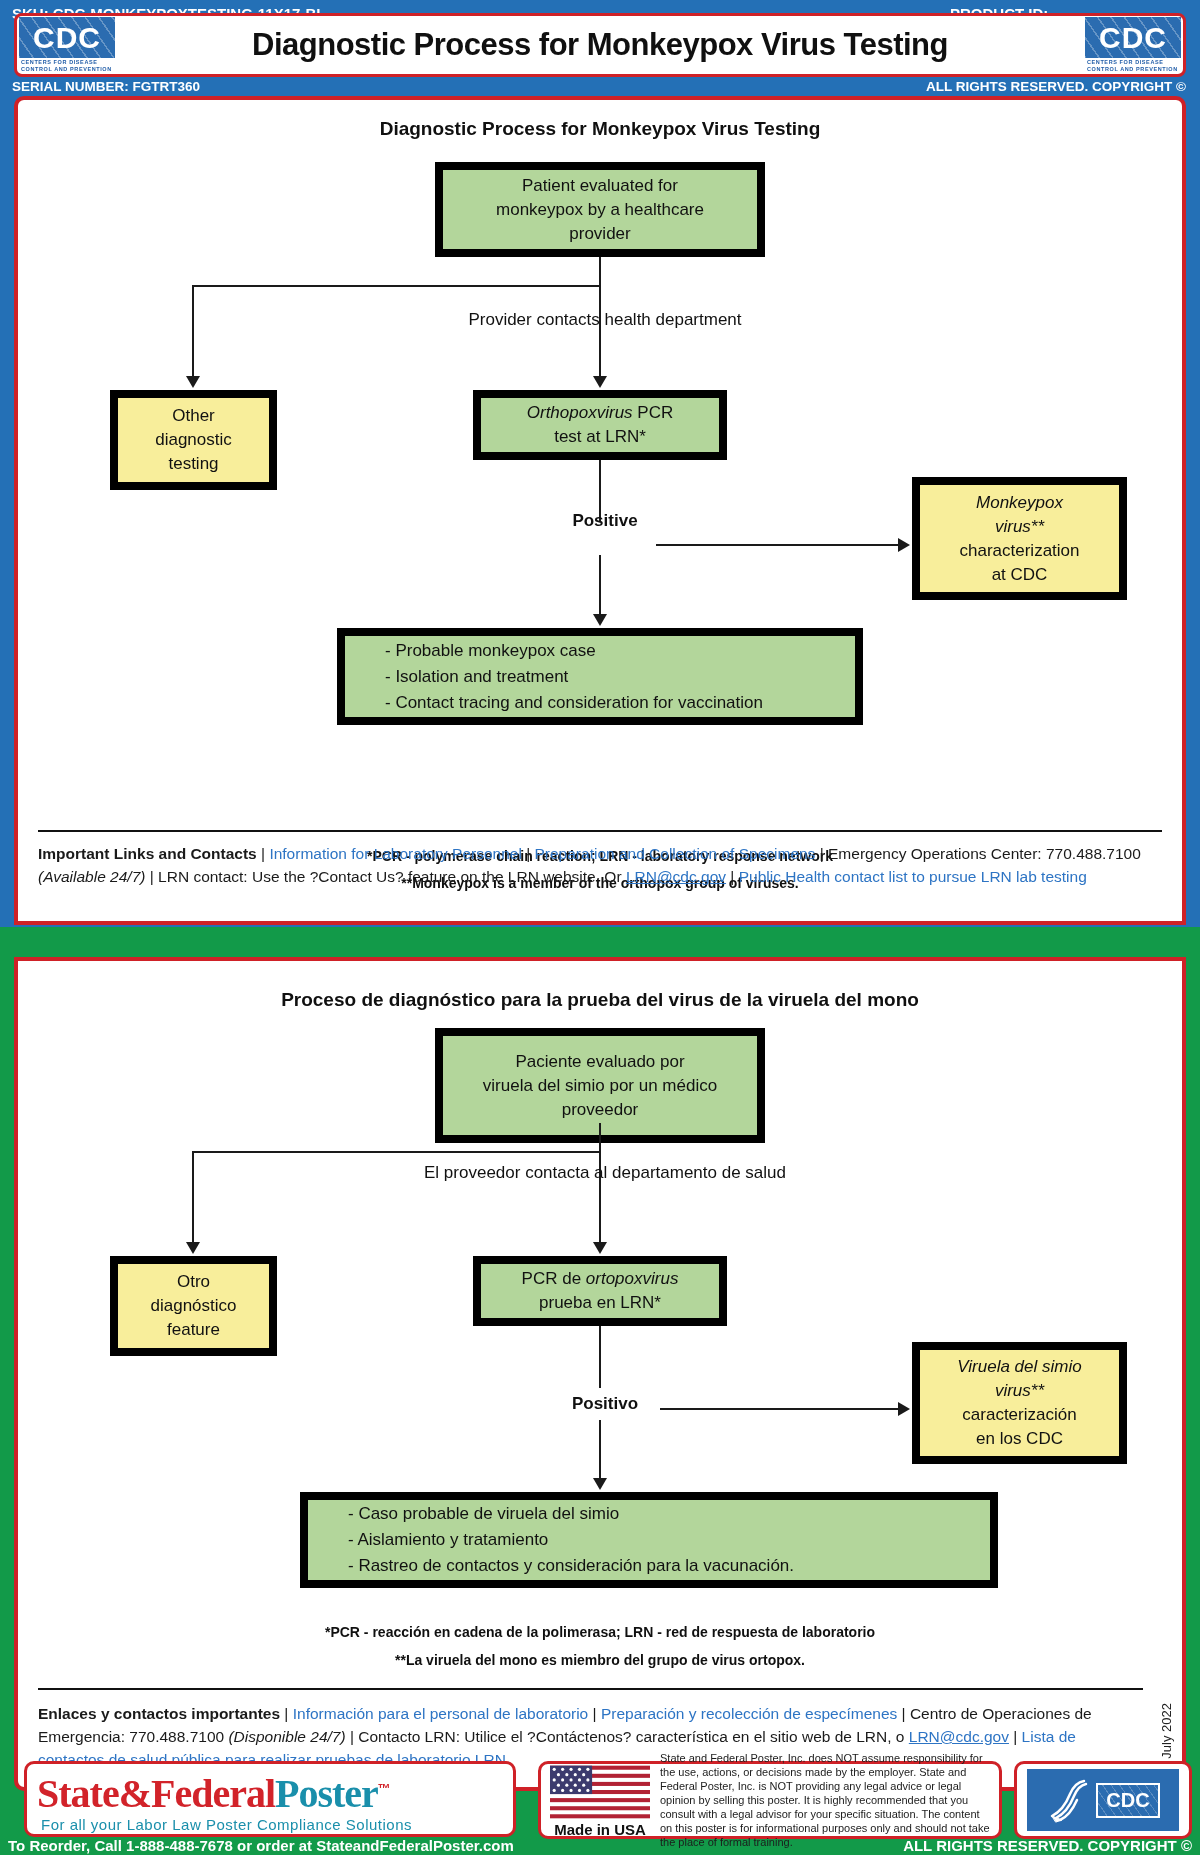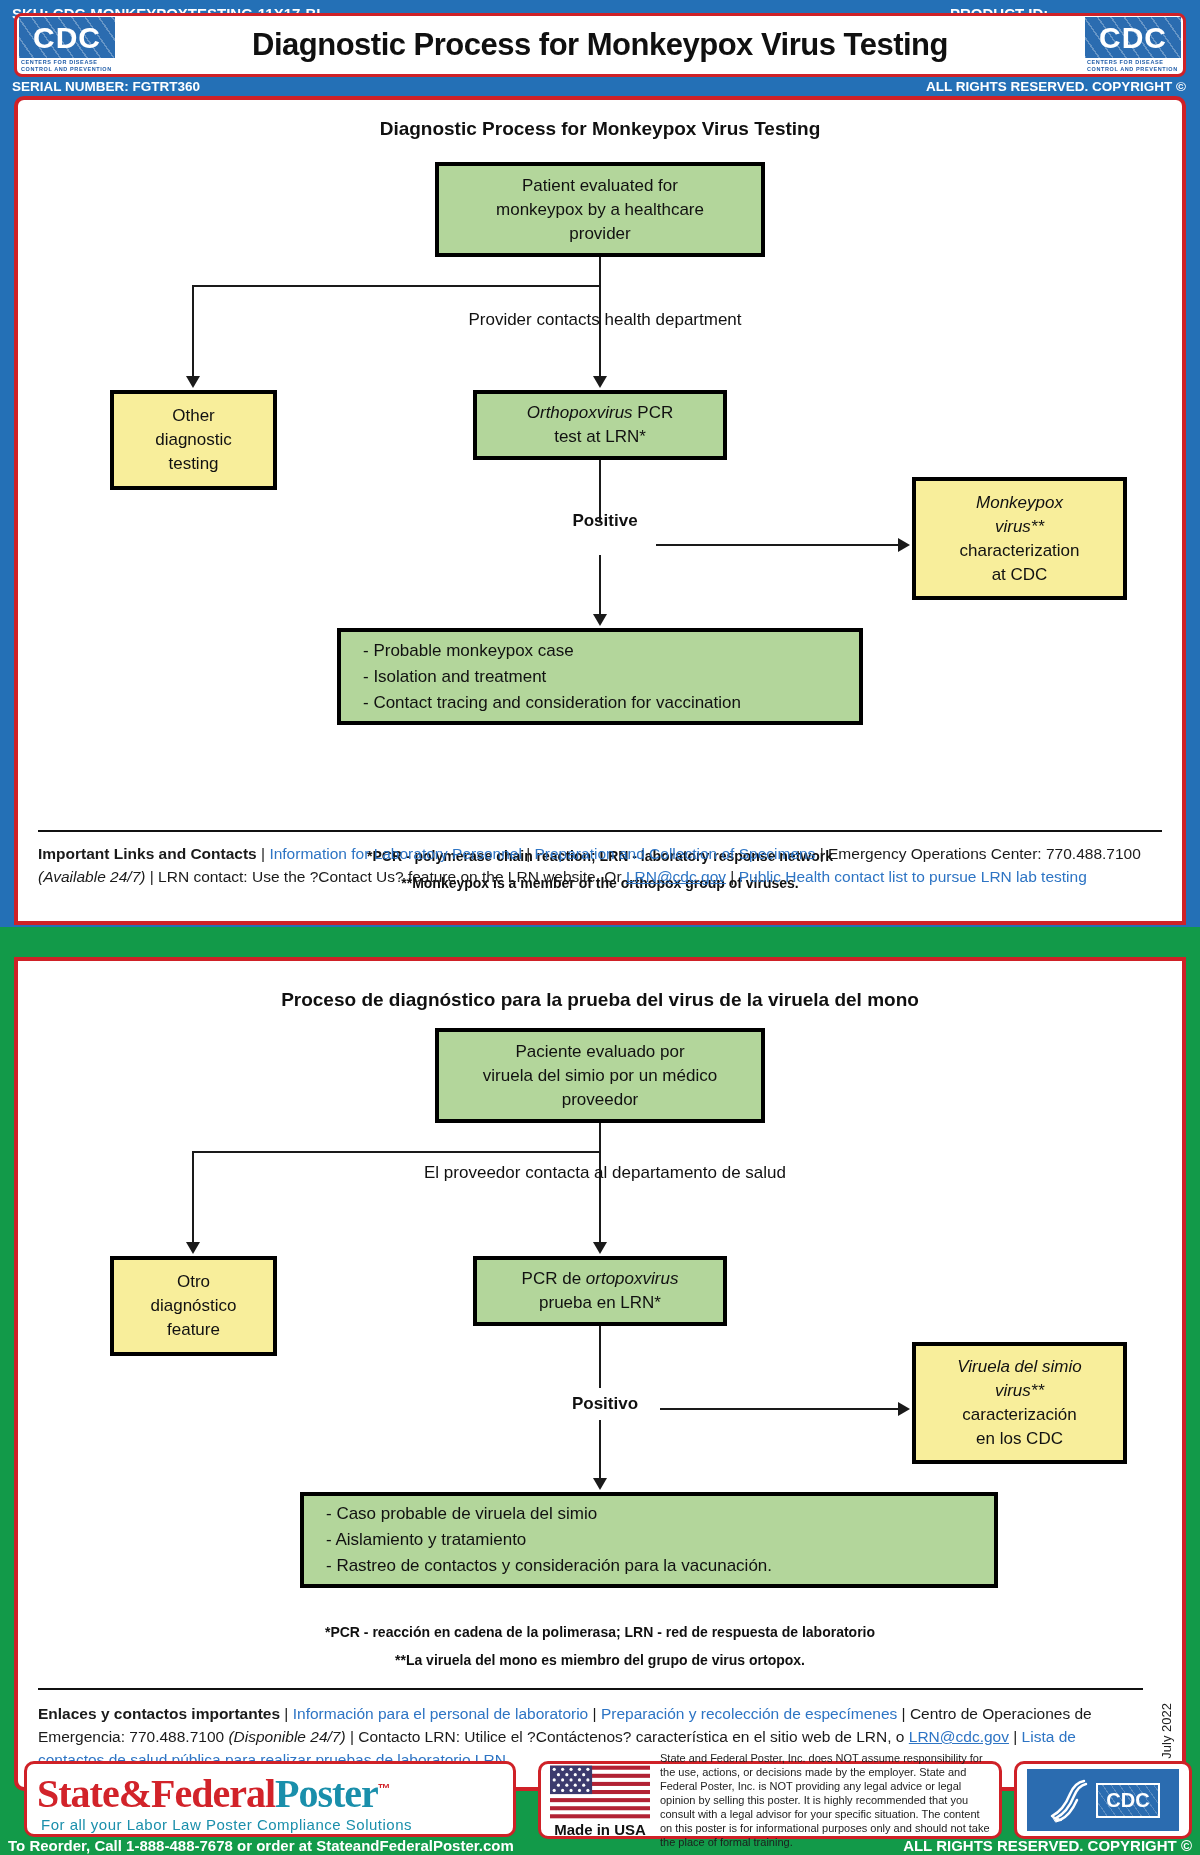--- a/index.html
+++ b/index.html
@@ -21,30 +21,30 @@
   .masthead-title{flex:1;text-align:center;font-size:31px;font-weight:bold;color:#101010;letter-spacing:-0.5px;}
   .cdc-logo{width:96px;height:56px;margin:1px 2px;display:flex;flex-direction:column;overflow:hidden;}
   .cdc-logo .cdc-sq{flex:1;background:#2b6cb0 repeating-linear-gradient(55deg,rgba(255,255,255,.28) 0 1.5px,transparent 1.5px 11px);color:#fff;font-weight:bold;font-size:30px;display:flex;align-items:center;justify-content:center;letter-spacing:1px;}
   .cdc-logo .cdc-sub{background:#fff;color:#215da8;font-size:5.5px;font-weight:bold;letter-spacing:0.6px;text-align:left;line-height:6.5px;padding:1px 2px;}
 
   
   .panel{position:absolute;left:14px;width:1172px;background:#fff;border:4px solid #cf2127;box-sizing:border-box;}
   .panel-en{top:96px;height:829px;border-radius:10px 10px 0 0;}
   .panel-es{top:921px;height:834px;border-radius:0 0 10px 10px;margin-top:36px;}
   .sec-title{position:absolute;left:0;width:100%;text-align:center;font-size:19px;font-weight:bold;color:#101010;}
-  .fc-box{position:absolute;box-sizing:border-box;border:4px solid #000000;display:flex;flex-direction:column;align-items:center;justify-content:center;font-size:17px;line-height:24px;color:#111;text-align:center;white-space:pre-line;}
+  .fc-box{position:absolute;box-sizing:border-box;border:8px solid #000000;display:flex;flex-direction:column;align-items:center;justify-content:center;font-size:17px;line-height:24px;color:#111;text-align:center;white-space:pre-line;}
   .box-green{background:#b3d69b;}
   .box-yellow{background:#f8ee9b;}
   .fc-label{position:absolute;left:187px;width:800px;text-align:center;font-size:17px;color:#111;}
   .fc-label.bold{font-weight:bold;}
   .line{position:absolute;background:#1a1a1a;}
   .arr-down{position:absolute;width:0;height:0;border-left:7px solid transparent;border-right:7px solid transparent;border-top:12px solid #1a1a1a;}
   .arr-right{position:absolute;width:0;height:0;border-top:7px solid transparent;border-bottom:7px solid transparent;border-left:12px solid #1a1a1a;}
   .italic{font-style:italic;}
-  .outcome{align-items:flex-start;text-align:left;padding-left:22px;line-height:26px;}
+  .outcome{align-items:flex-start;text-align:left;padding-left:40px;line-height:26px;}
   .footnote{position:absolute;left:0;width:100%;text-align:center;font-size:14px;font-weight:bold;color:#101010;}
   .hr{position:absolute;height:2px;background:#111;}
   .links{position:absolute;font-size:15.5px;line-height:23px;color:#1a1a1a;}
   .seg-bold{font-weight:bold;}
   .seg-link{color:#2d74c4;}
   .seg-linku{color:#2d74c4;text-decoration:underline;}
   .seg-italic{font-style:italic;}
   .vdate{position:absolute;right:8px;top:742px;writing-mode:vertical-rl;transform:rotate(180deg);font-size:13px;color:#222;}
 
   
@@ -144,21 +144,21 @@
     <div class="footnote" style="top:748px;">*PCR - polymerase chain reaction; LRN - laboratory response network</div>
     <div class="footnote" style="top:775px;">**Monkeypox is a member of the orthopox group of viruses.</div>
 
     <div class="hr" style="left:20px;top:730px;width:1124px;"></div>
     <div class="links" style="left:20px;top:742px;width:1124px;"><span class="seg-bold">Important Links and Contacts</span><span class="seg-plain"> | </span><span class="seg-link">Information for Laboratory Personnel</span><span class="seg-plain"> | </span><span class="seg-link">Preparation and Collection of Specimens</span><span class="seg-plain"> | Emergency Operations Center: 770.488.7100 </span><span class="seg-italic">(Available 24/7)</span><span class="seg-plain"> | LRN contact: Use the ?Contact Us? feature on the LRN website, Or </span><span class="seg-linku">LRN@cdc.gov</span><span class="seg-plain"> | </span><span class="seg-link">Public Health contact list to pursue LRN lab testing</span></div>
   </div>
 
   <div class="panel panel-es">
     <div class="sec-title" style="top:28px;">Proceso de diagnóstico para la prueba del virus de la viruela del mono</div>
 
-    <div class="fc-box box-green" style="left:417px;top:67px;width:330px;height:95px;">Paciente evaluado por
+    <div class="fc-box box-green" style="left:417px;top:67px;width:330px;height:115px;">Paciente evaluado por
 viruela del simio por un médico
 proveedor</div>
 
     <div class="line" style="left:581px;top:162px;width:2px;height:28px;"></div>
     <div class="line" style="left:175px;top:190px;width:408px;height:2px;"></div>
     <div class="line" style="left:174px;top:190px;width:2px;height:93px;"></div>
     <div class="arr-down" style="left:168px;top:281px;"></div>
     <div class="line" style="left:581px;top:190px;width:2px;height:91px;"></div>
     <div class="arr-down" style="left:575px;top:281px;"></div>
 

